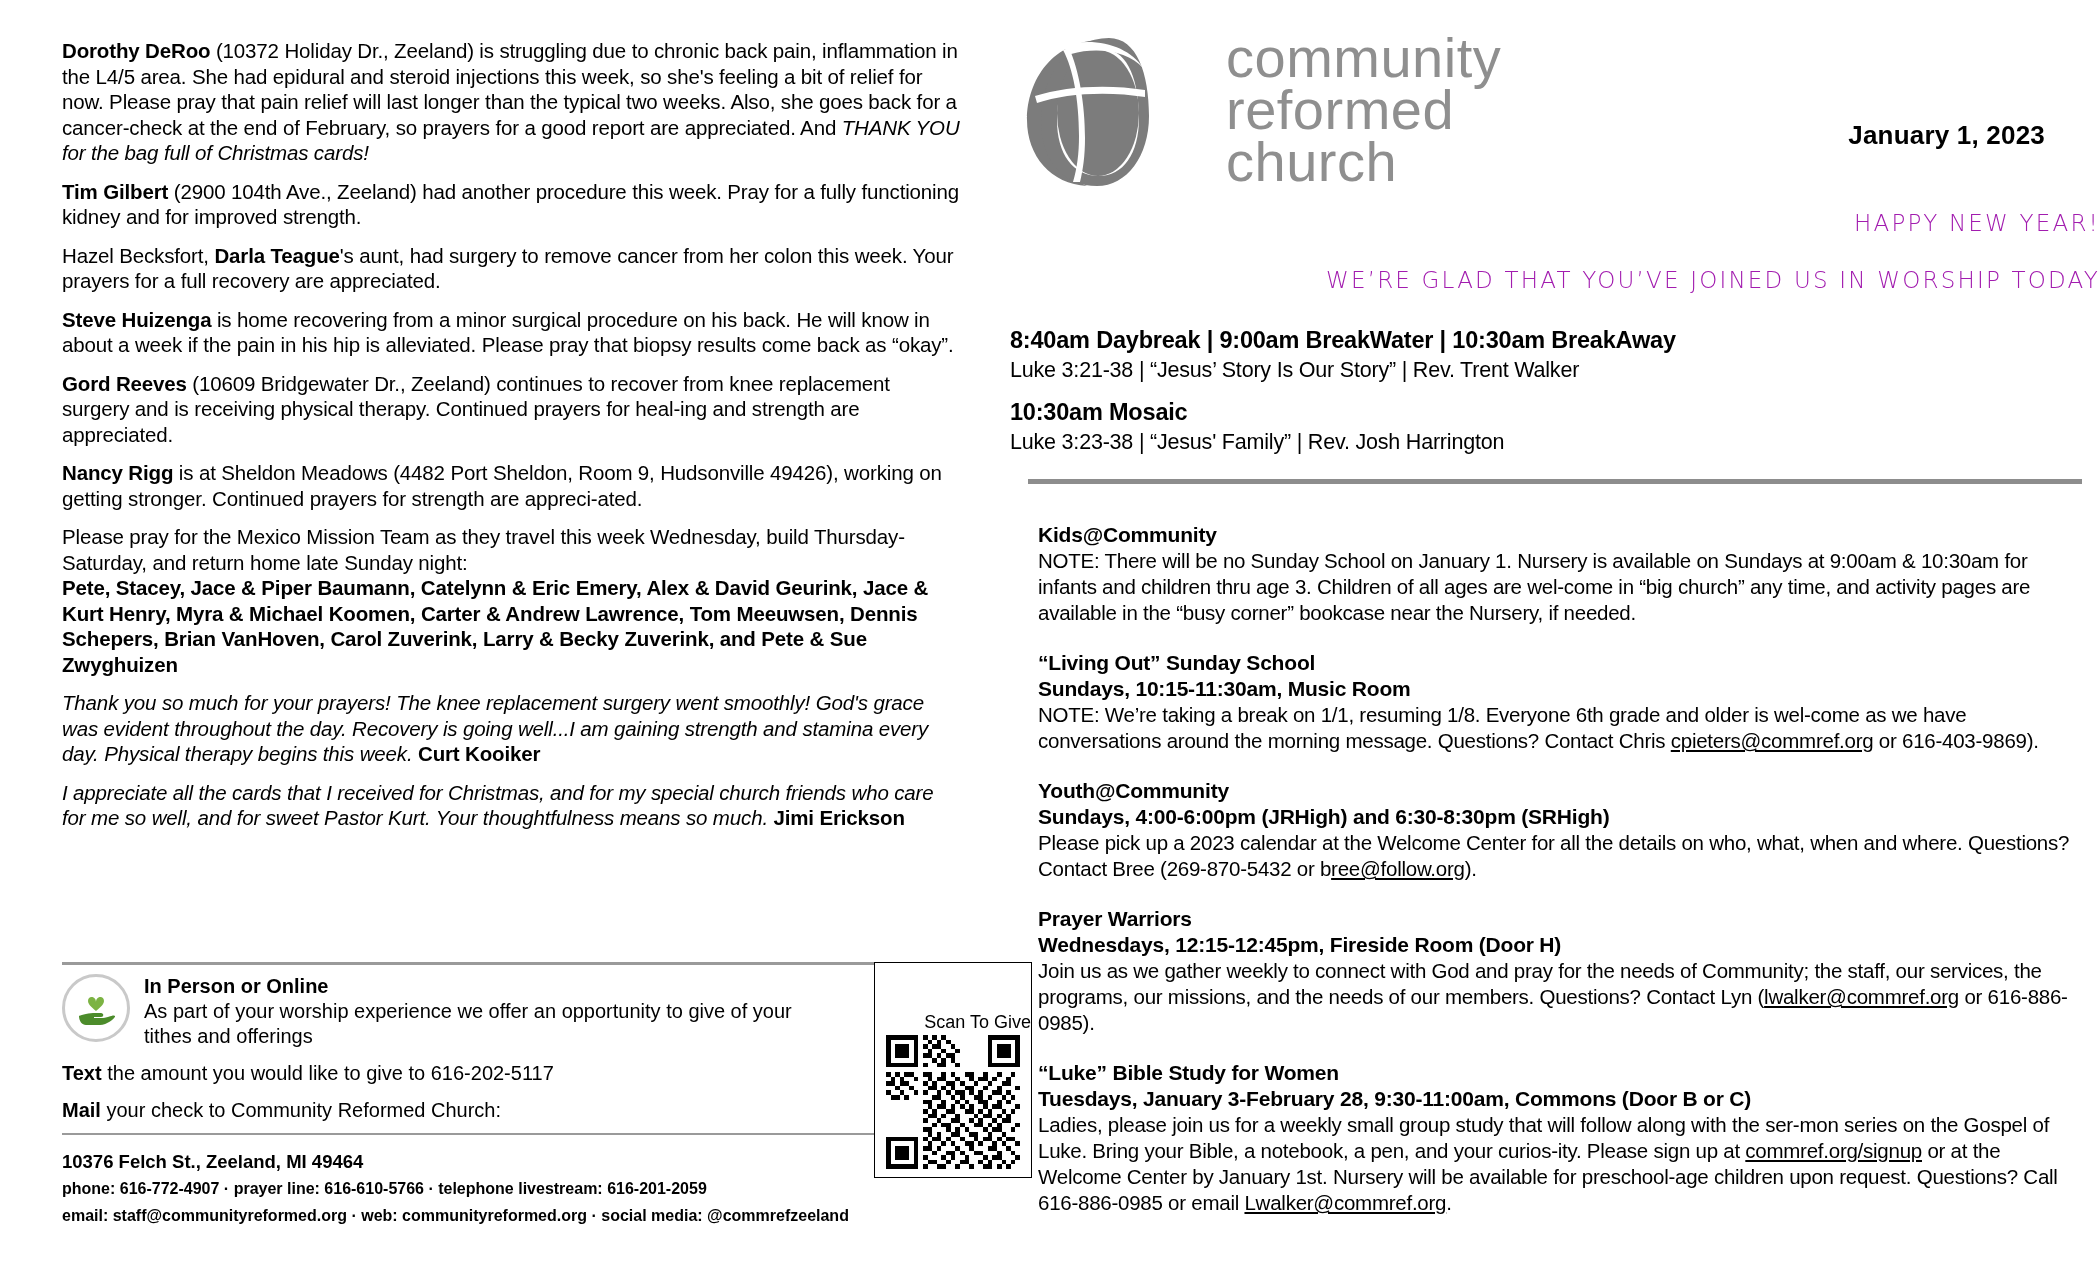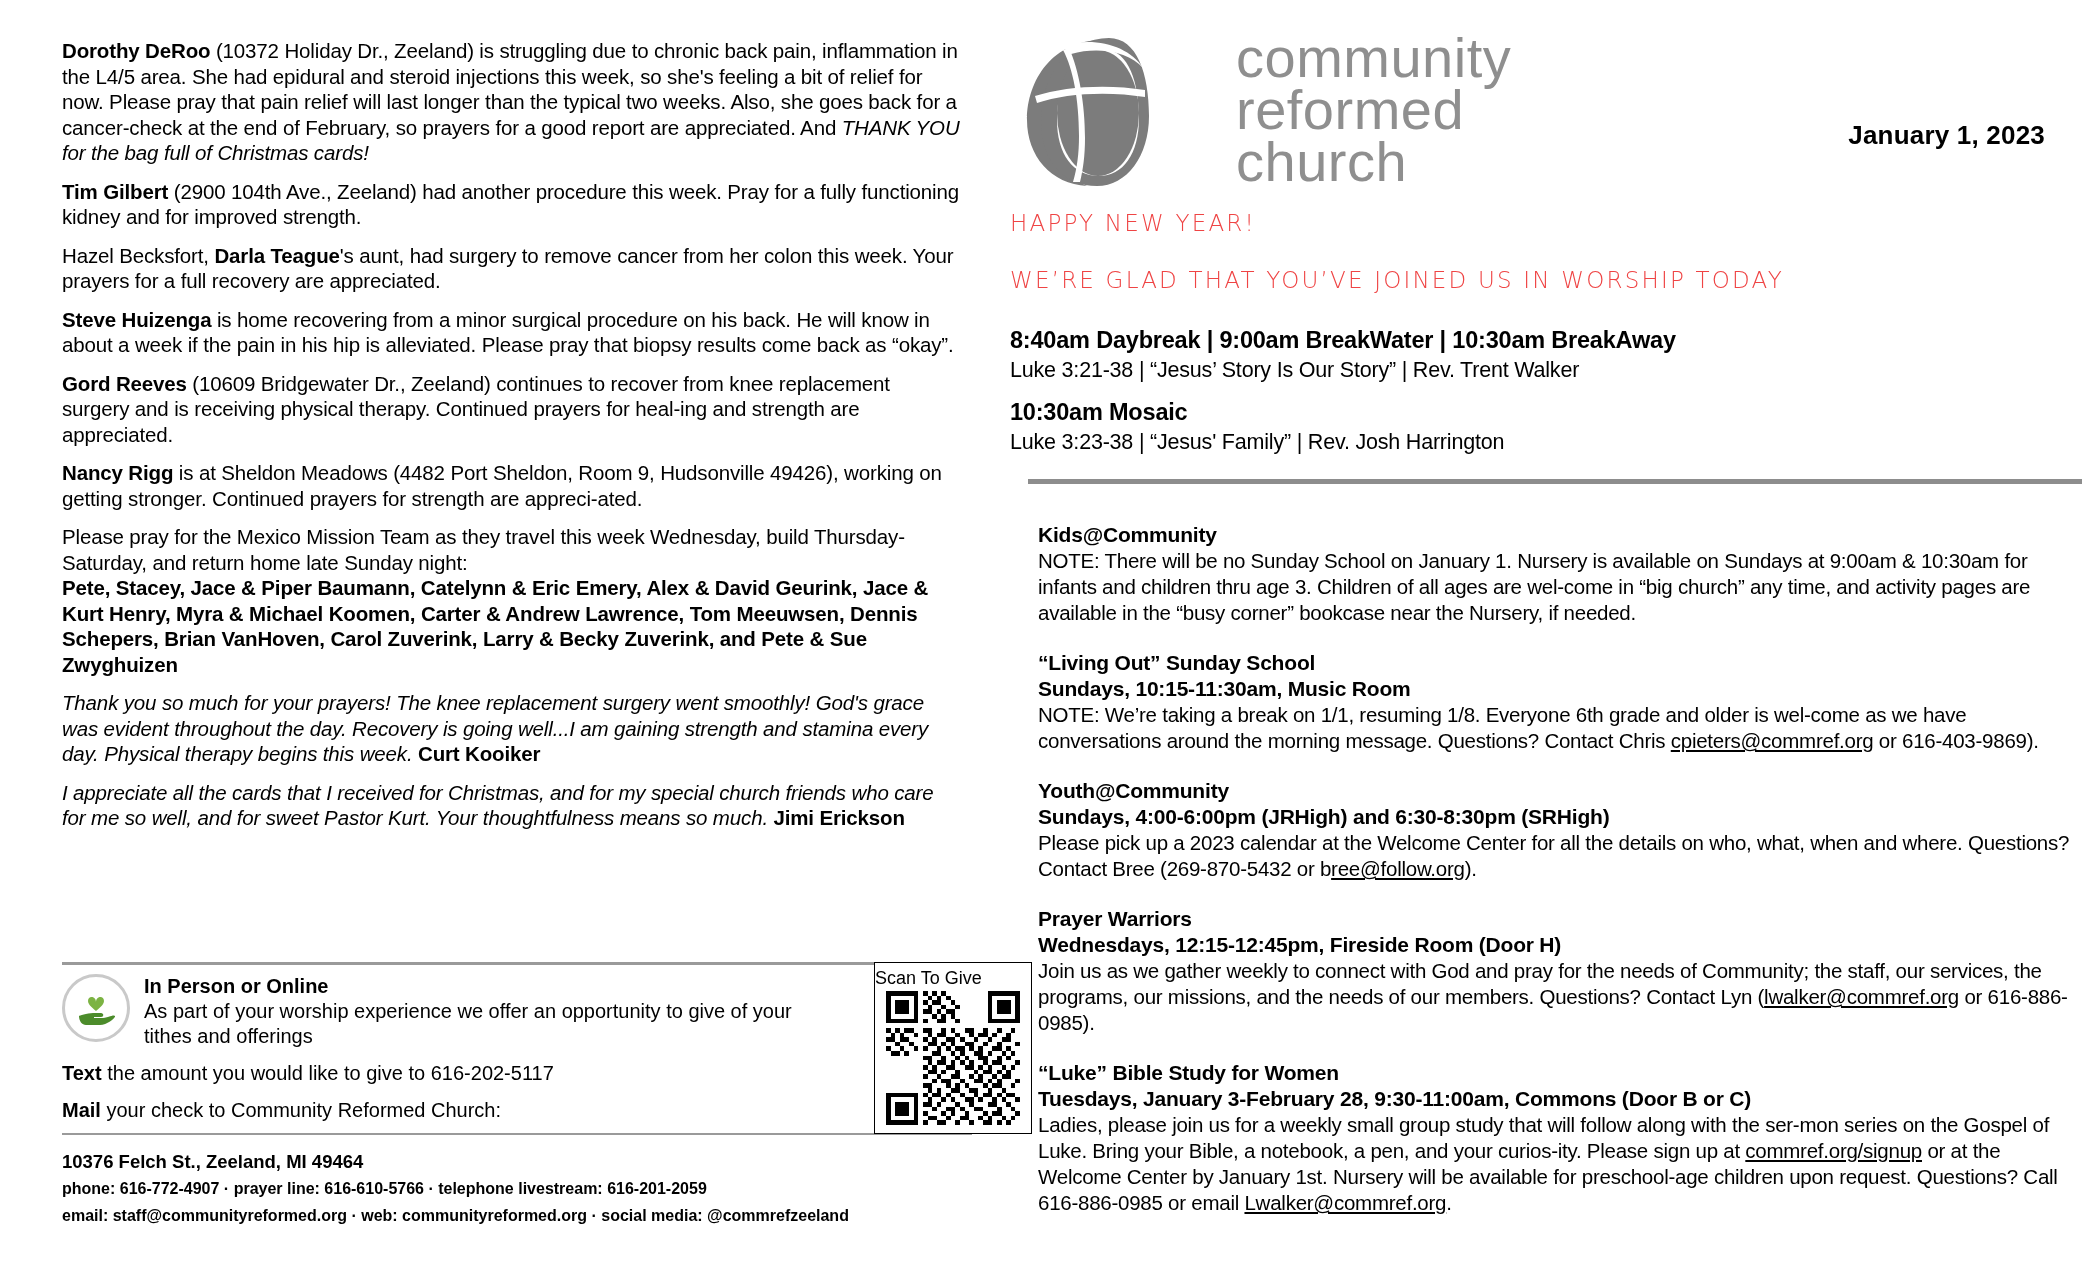--- a/index.html
+++ b/index.html
@@ -113,25 +113,26 @@
   .scan-box {
     position: absolute;
     left: 812px;
     top: 0px;
     width: 158px;
     border: 1px solid #000;
     box-sizing: border-box;
     background: #fff;
   }
   .scan-label {
-    text-align: left;
+    text-align: right;
     font-size: 18px;
     line-height: 22px;
     padding: 4px 0 2px 0;
     font-weight: normal;
+    margin-top: 44px;
   }
   .qr {
     width: 134px;
     height: 134px;
     margin: 0 auto 8px auto;
     display: block;
   }
 
   .footer-block {
     position: absolute;
@@ -157,41 +158,41 @@
   }
   .logo-mark {
     position: absolute;
     left: 15px;
     top: 6px;
     width: 200px;
     height: 155px;
   }
   .logo-words {
     position: absolute;
-    left: 226px;
+    left: 216px;
     top: 4px;
     font-size: 56px;
     line-height: 52px;
     color: #8f8f8f;
     font-weight: 300;
     letter-spacing: 0.5px;
   }
   .date-text {
     position: absolute;
     right: 55px;
     top: 92px;
     font-size: 26px;
     font-weight: bold;
     letter-spacing: 0.2px;
   }
 
   .greeting {
-    text-align: left;
+    text-align: right;
     letter-spacing: 2.2px;
-    color: #ef4444;
+    color: #a21caf;
   }
   .greet-1 {
     font-size: 23px;
     margin-top: 12px;
     font-family: "DejaVu Sans", sans-serif;
     font-weight: 300;
   }
   .greet-2 {
     font-size: 23px;
     margin-top: 31px;

